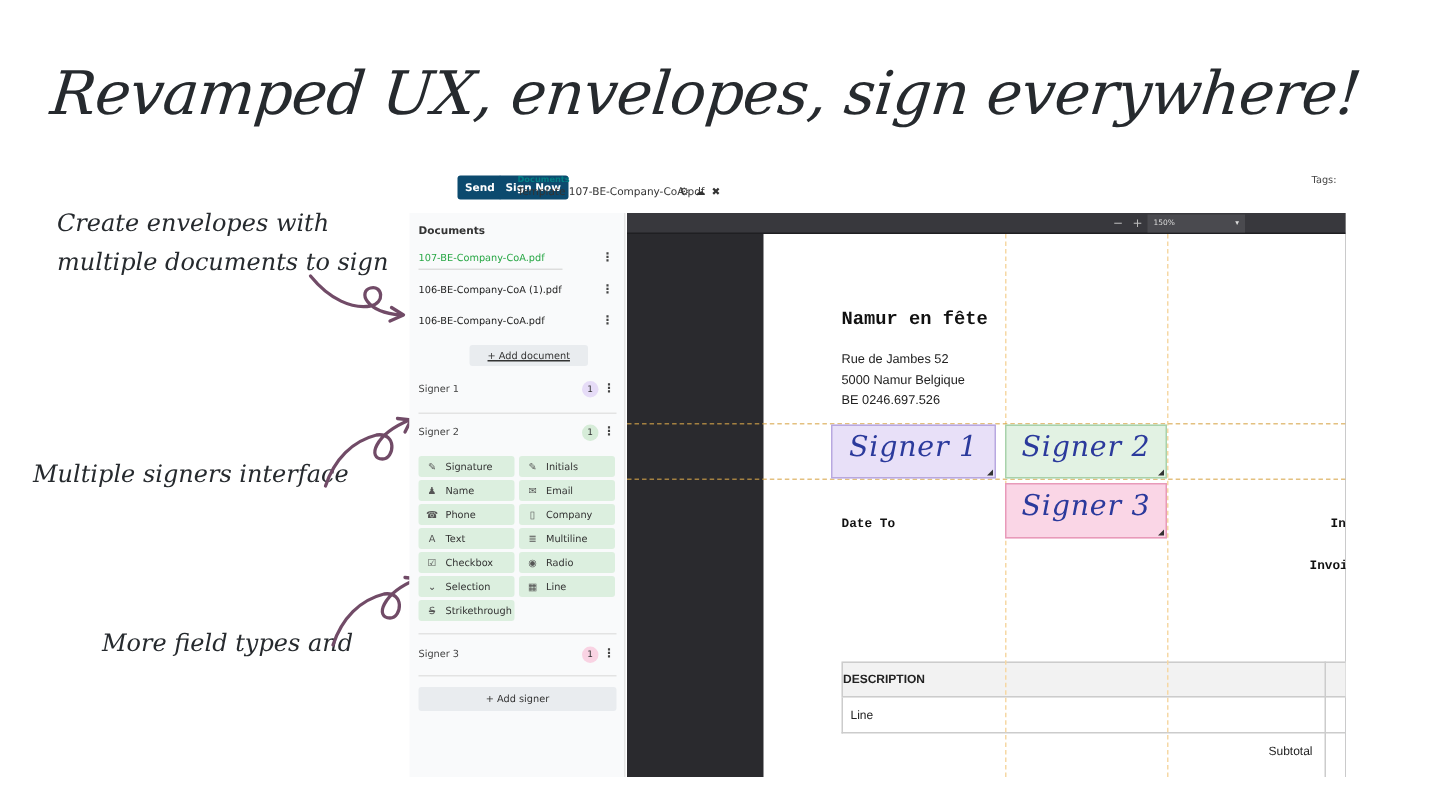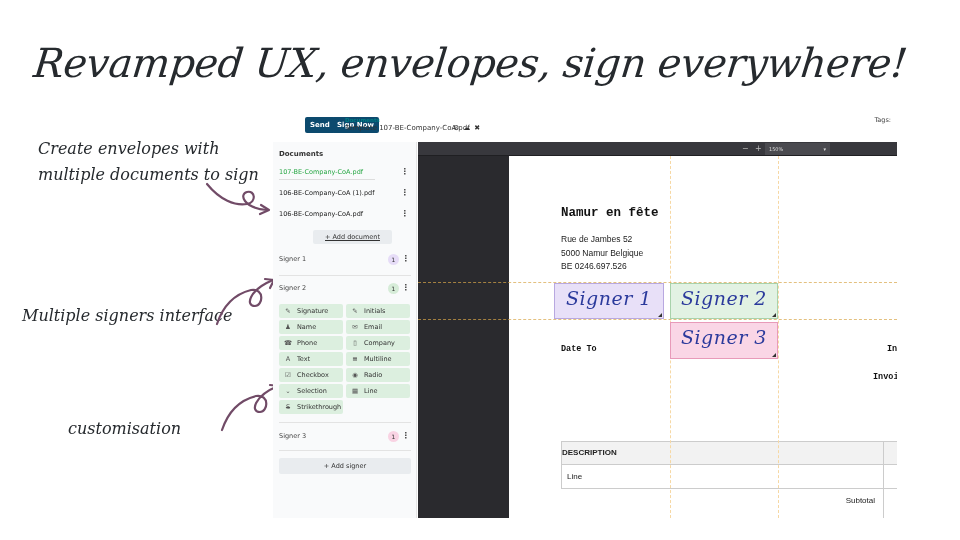--- a/index.html
+++ b/index.html
@@ -105,21 +105,21 @@
 
 <div class="annot" style="left:22px; top:303px;">
   <div>Multiple signers interface</div>
 </div>
 <svg class="arrow" style="left:215px;top:276px;" width="62" height="50" viewBox="0 0 62 50">
   <path d="M2 48 C 8 30, 20 18, 36 14 C 50 12, 48 30, 40 30 C 30 30, 34 14, 58 4" fill="none" stroke="#714b67" stroke-width="2.2" stroke-linecap="round"></path>
   <path d="M50 3 L59 4 L55 12" fill="none" stroke="#714b67" stroke-width="2.2" stroke-linecap="round" stroke-linejoin="round"></path>
 </svg>
 
 <div class="annot" style="left:68px; top:416px;">
-  <div>customisation</div>
+  <div>More field types and</div>
 </div>
 <svg class="arrow" style="left:220px;top:380px;" width="62" height="52" viewBox="0 0 62 52">
   <path d="M2 50 C 8 32, 20 20, 36 16 C 50 14, 48 32, 40 32 C 30 32, 34 16, 58 6" fill="none" stroke="#714b67" stroke-width="2.2" stroke-linecap="round"></path>
   <path d="M50 5 L59 6 L55 14" fill="none" stroke="#714b67" stroke-width="2.2" stroke-linecap="round" stroke-linejoin="round"></path>
 </svg>
 
 <div class="app">
 
   <div class="topbar">
     <div class="btn-primary" style="left:5px;">Send</div>

